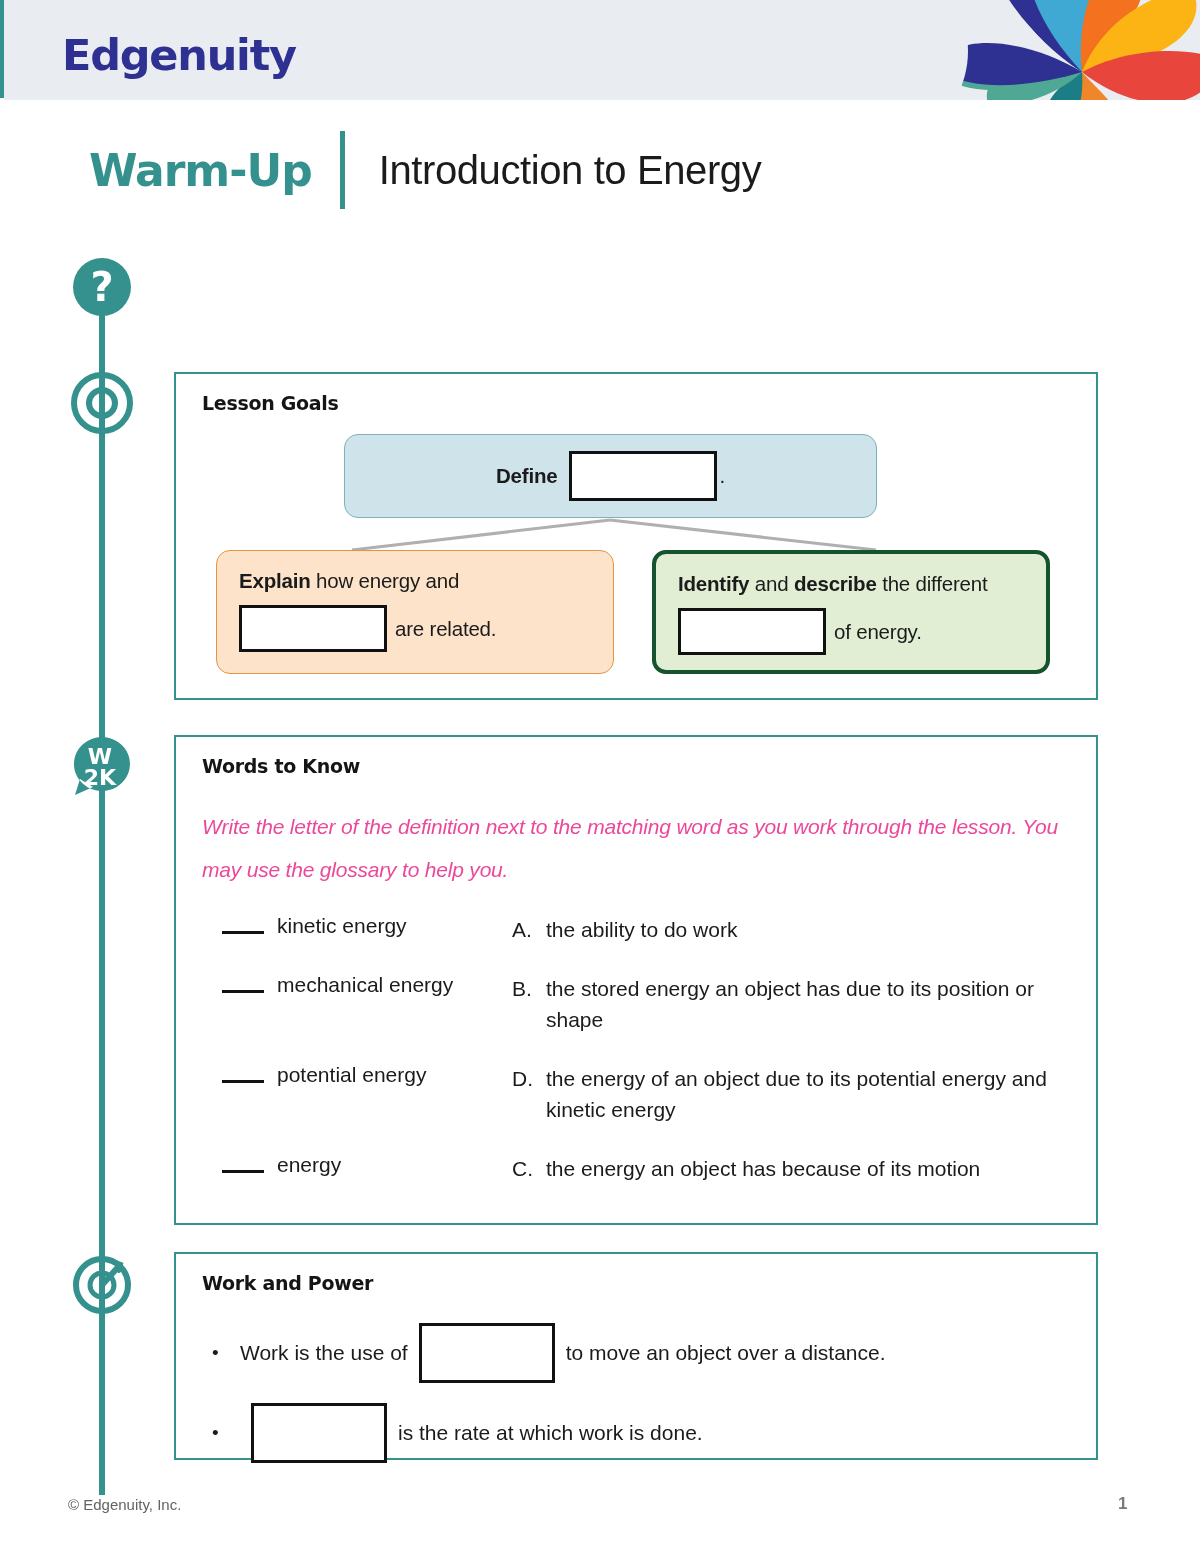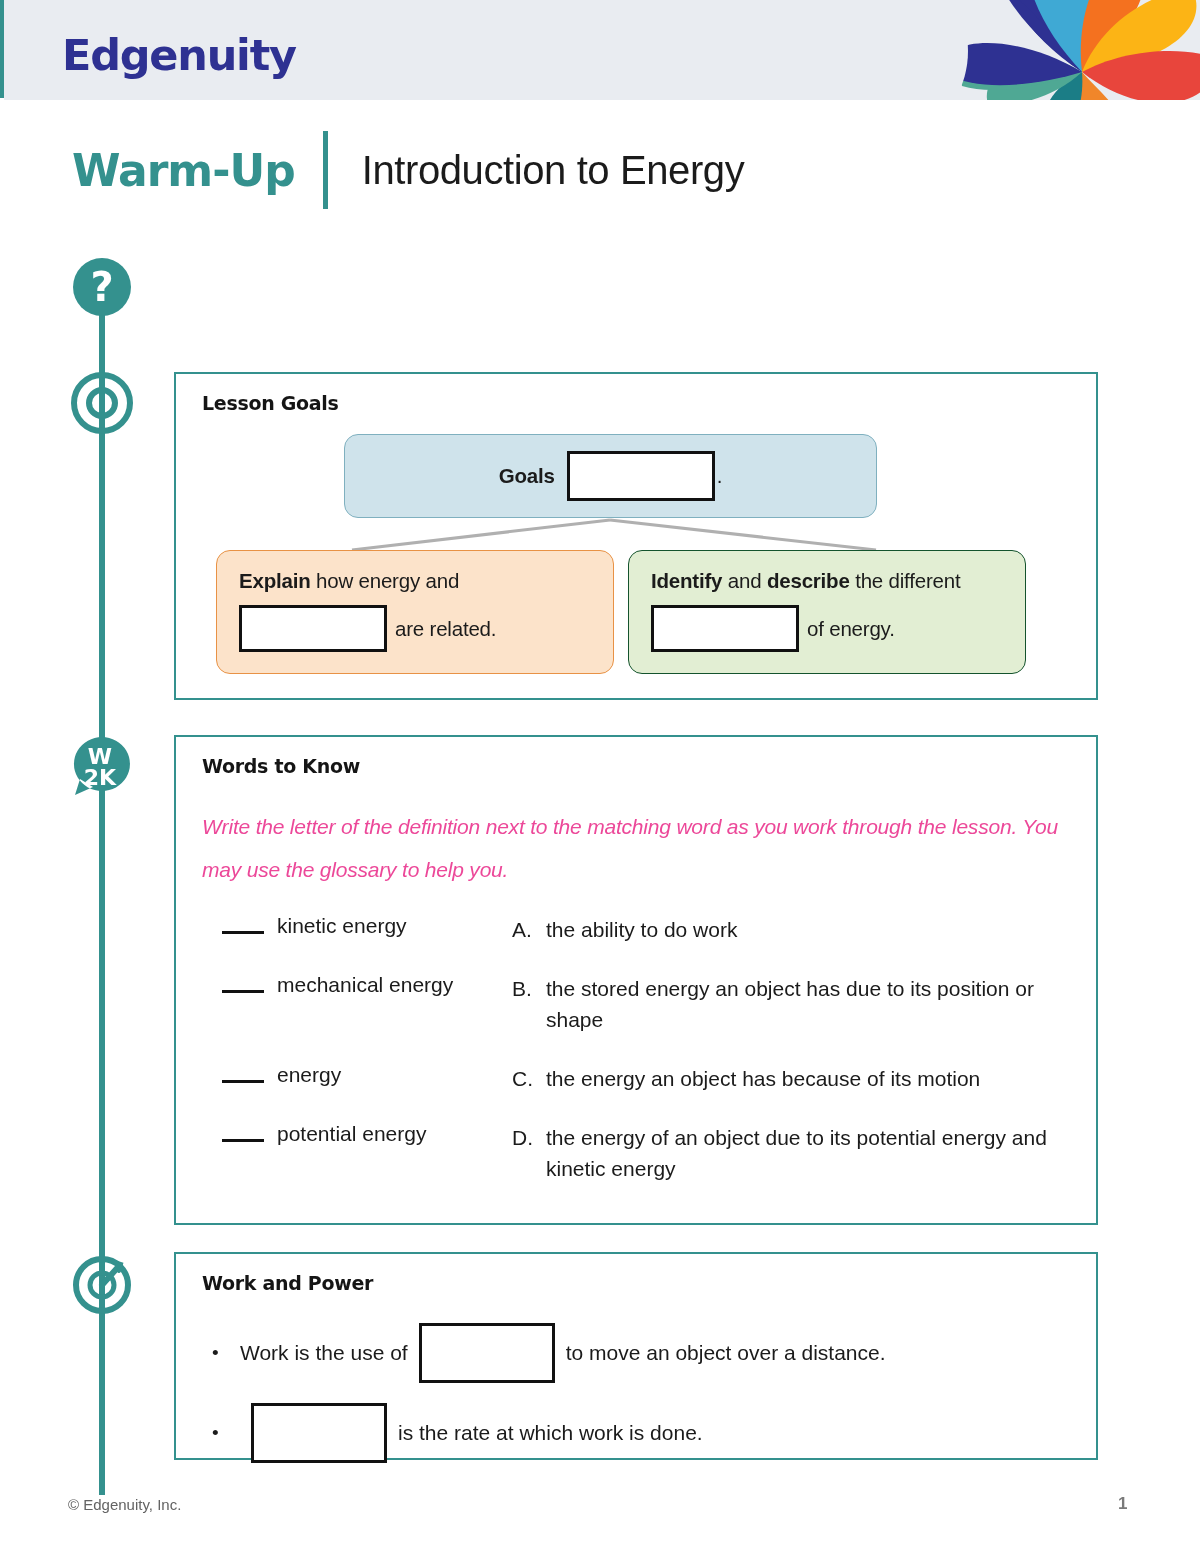--- a/index.html
+++ b/index.html
@@ -43,20 +43,21 @@
     height: 72px;
     display: flex;
     align-items: center;
   }
   .title-warmup {
     font-size: 44px;
     font-weight: bold;
     color: #34918e;
     letter-spacing: -1px;
     font-family: "DejaVu Sans", sans-serif;
+    margin-left: 17px;
   }
   .title-divider {
     width: 5px;
     height: 78px;
     background: #34918e;
     margin: 0 34px 0 28px;
   }
   .title-lesson {
     font-size: 40px;
     color: #1b1b1b;
@@ -143,23 +144,23 @@
     width: 398px; height: 124px;
     border-radius: 14px;
     padding: 18px 22px 0 22px;
   }
   .goal-explain {
     left: 40px;
     background: #fce3ca;
     border: 1px solid #e89245;
   }
   .goal-identify {
-    left: 452px;
+    left: 476px;
     background: #e2eed3;
-    border: 1px solid #14532d;
+    border: 4px solid #14532d;
   }
   .goal-text {
     font-size: 20.5px;
     color: #1b1b1b;
     letter-spacing: -0.2px;
   }
   .goal-text b { font-weight: bold; }
 
   .blank-box {
     display: inline-block;
@@ -348,21 +349,21 @@
 
 <div class="card card-goals">
   <div class="card-title goals-title">Lesson Goals</div>
 
   <svg class="connector" width="924" height="328">
     <path d="M434 146 L 176 176" stroke="#b0b0b0" stroke-width="3" fill="none"></path>
     <path d="M434 146 L 700 176" stroke="#b0b0b0" stroke-width="3" fill="none"></path>
   </svg>
 
   <div class="goal-define">
-    <span class="goal-text"><b>Goals</b></span>
+    <span class="goal-text"><b>Define</b></span>
     <span class="blank-box blank-define"></span>
     <span class="goal-text">.</span>
   </div>
 
   <div class="goal-sub goal-explain">
     <div class="goal-text">
       <b>Explain</b><span> how energy and</span>
     </div>
     <div class="goal-line2">
       <span class="blank-box blank-sub"></span>
@@ -405,36 +406,36 @@
       </div>
       <div class="w2k-def">
         <span class="w2k-letter">B.</span>
         <span class="w2k-deftext">the stored energy an object has due to its position or shape</span>
       </div>
     </div>
 
     <div class="w2k-row">
       <div class="w2k-term">
         <span class="w2k-blank-line"></span>
+        <span>potential energy</span>
+      </div>
+      <div class="w2k-def">
+        <span class="w2k-letter">D.</span>
+        <span class="w2k-deftext">the energy of an object due to its potential energy and kinetic energy</span>
+      </div>
+    </div>
+
+    <div class="w2k-row">
+      <div class="w2k-term">
+        <span class="w2k-blank-line"></span>
         <span>energy</span>
       </div>
       <div class="w2k-def">
         <span class="w2k-letter">C.</span>
         <span class="w2k-deftext">the energy an object has because of its motion</span>
-      </div>
-    </div>
-
-    <div class="w2k-row">
-      <div class="w2k-term">
-        <span class="w2k-blank-line"></span>
-        <span>potential energy</span>
-      </div>
-      <div class="w2k-def">
-        <span class="w2k-letter">D.</span>
-        <span class="w2k-deftext">the energy of an object due to its potential energy and kinetic energy</span>
       </div>
     </div>
 
   </div>
 </div>
 
 <div class="card card-work">
   <div class="card-title work-title">Work and Power</div>
 
   <div class="work-list">

